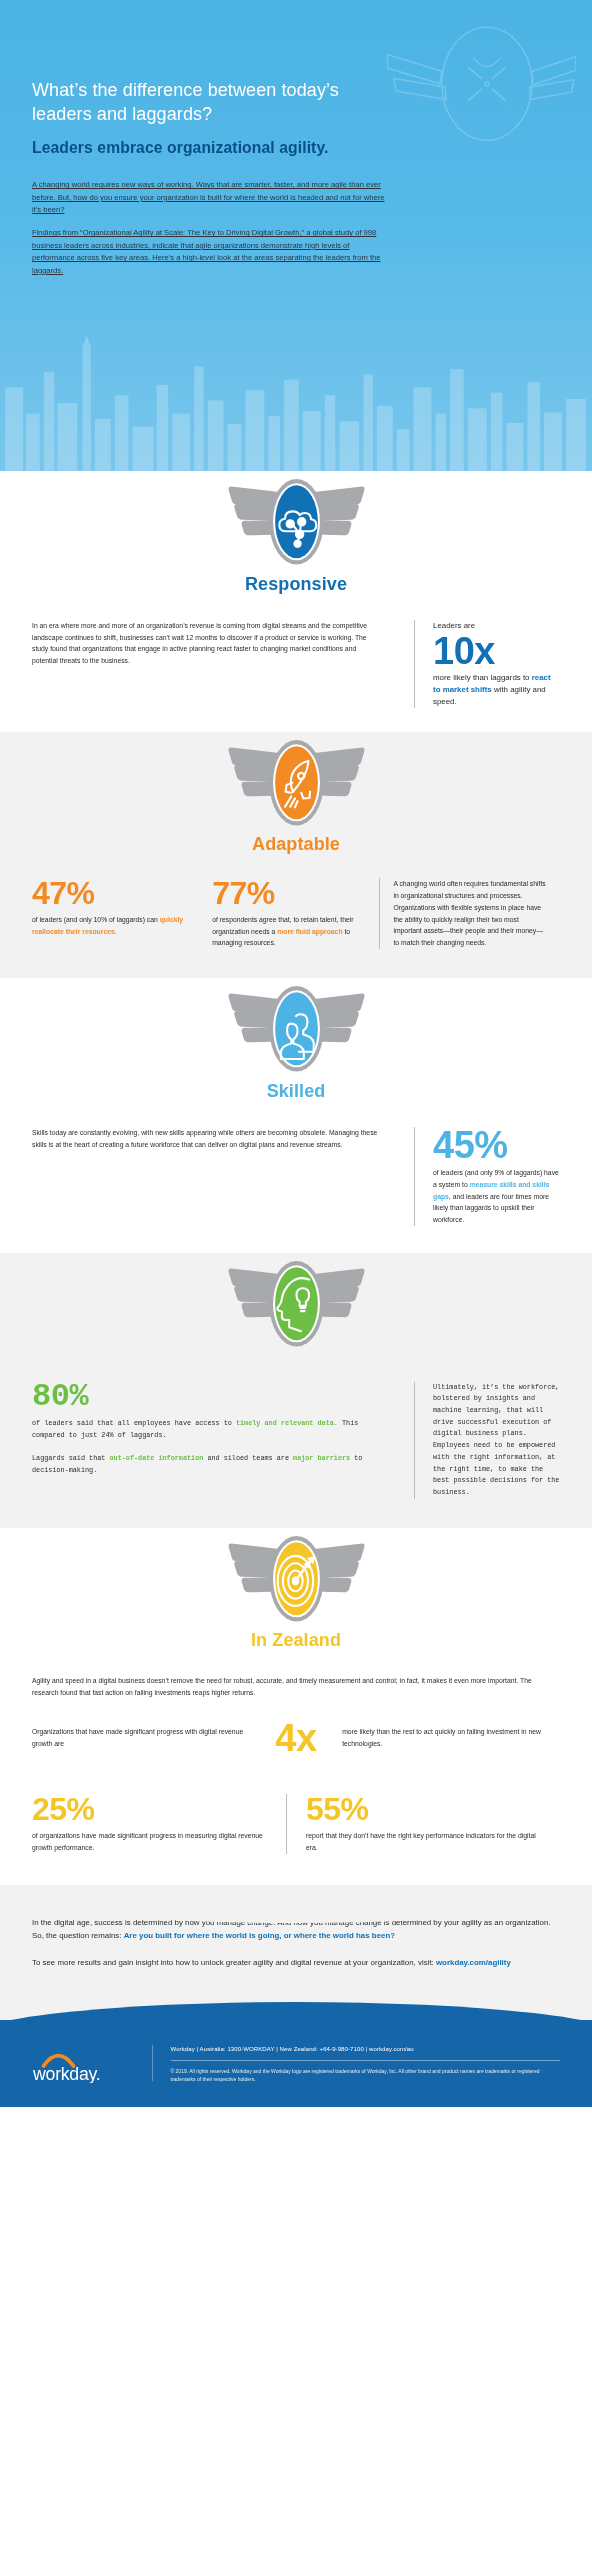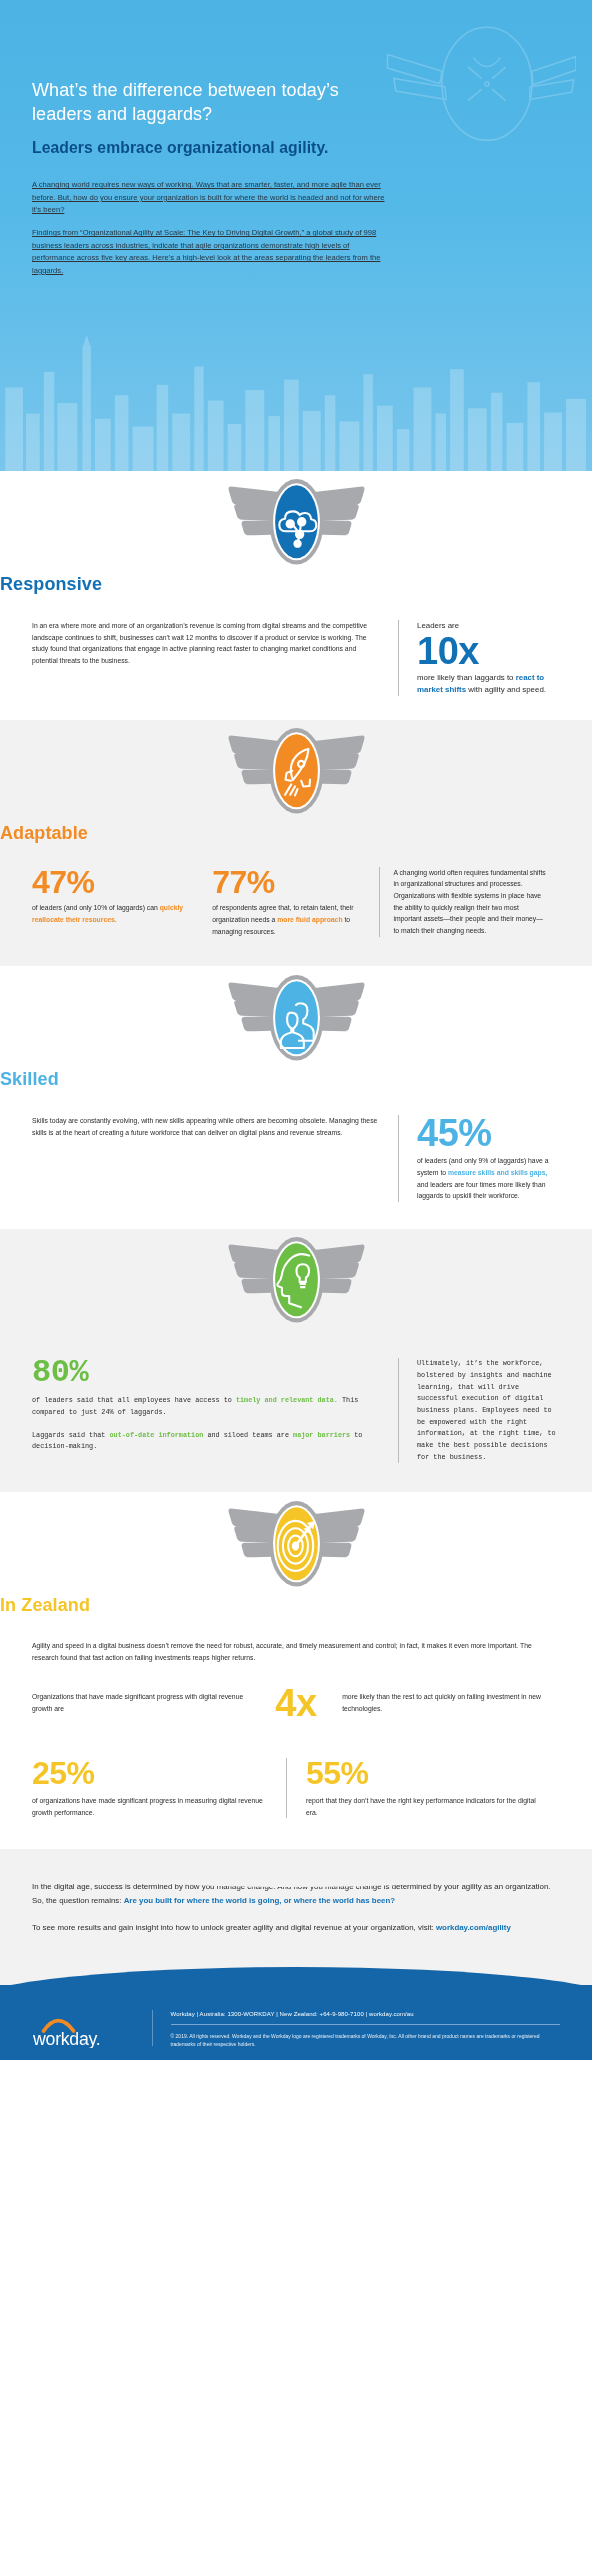--- a/index.html
+++ b/index.html
@@ -54,29 +54,29 @@
 
   
   .badge-wrap {
     position:relative; display:flex; justify-content:center;
     padding-top:6.3px; height:105px;
   }
   .badge { position:relative; width:157px; height:99px; }
   .badge svg { display:block; }
 
   .sec-title {
-    font-size:18px; font-weight:700; letter-spacing:0.1px;
+    text-align:center; font-size:18px; font-weight:700; letter-spacing:0.1px;
     margin-top:-2.1px;
   }
 
   
   .content { padding:18px 32px 0 32px; }
   .two-col { display:flex; gap:0; }
   .col-left  { flex:0 0 366px; padding-right:18px; }
-  .col-right { flex:1; padding-left:18px; border-left:0.5px solid #b9bcbe; }
+  .col-right { flex:1; padding-left:18px; border-left:0.5px solid #b9bcbe;margin-left:16px; }
   p.body, .body {
     font-size:6.8px; line-height:1.72; color:#2b2b2b;
   }
   .stat-label { font-size:7.9px; line-height:1.5; color:#2b2b2b; }
   .bignum {
     font-weight:800; letter-spacing:-0.5px; line-height:.95;
   }
   .bignum.xl { font-size:38px; }
   .bignum.lg { font-size:32px; }
   .hl { font-weight:700; }
@@ -102,21 +102,21 @@
 
   
   .closing { background:#f2f2f2; padding:31px 32px 37px 32px; position:relative; }
   .closing p { font-size:7.9px; line-height:1.7; color:#2b2b2b; margin-bottom:13.6px; }
   .closing .link { color:#1271b5; font-weight:700;text-align:right; }
   .closing .accent { color:#1271b5; font-weight:700; }
 
   
   .footer {
     background:#1566a8; color:#ffffff; position:relative;
-    padding:23px 32px 12px 32px; display:flex; align-items:flex-end;
+    padding:23px 32px 24px 32px; display:flex; align-items:flex-end;
   }
   .footer-curve {
     position:absolute; top:-18px; left:-6%; width:112%; height:37px;
     background:#1566a8; border-radius:50% 50% 0 0 / 100% 100% 0 0;
   }
   .logo-box { width:120px; flex:0 0 120px; position:relative; z-index:2; }
   .logo-svg { display:block; }
   .footer-rule { width:0.5px; background:#5d95c4; align-self:stretch; margin:2.1px 18px 2.1px 0; position:relative; z-index:2;}
   .footer-text { flex:1; position:relative; z-index:2; padding-top:3.1px;}
   .footer-text .line1 { font-size:6px; letter-spacing:0.1px; }

